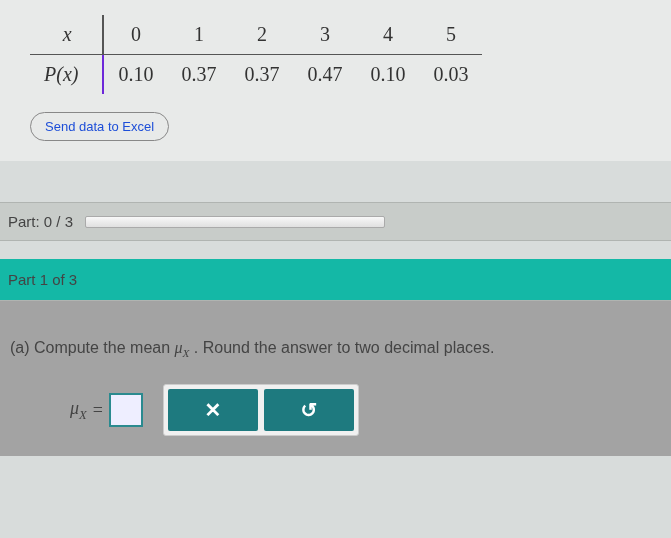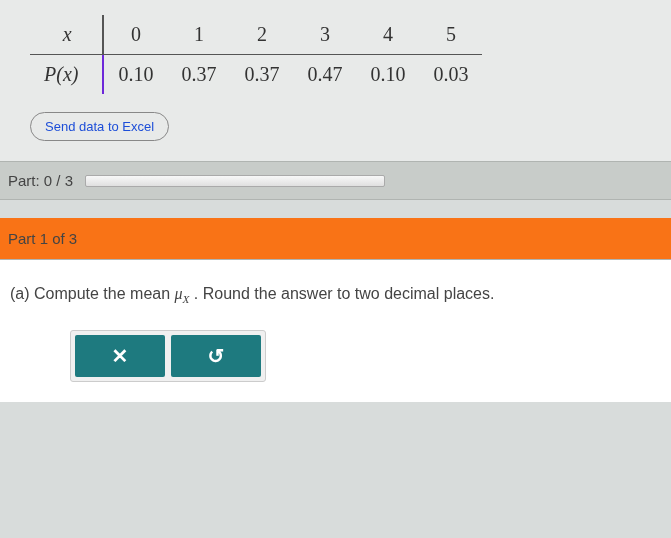--- a/index.html
+++ b/index.html
@@ -55,40 +55,41 @@
       background: #c8ccc9;
       padding: 10px 8px;
       display: flex;
       align-items: center;
       gap: 12px;
       font-family: Arial, sans-serif;
       font-size: 15px;
       color: #444;
       border-top: 1px solid #b0b4b1;
       border-bottom: 1px solid #b0b4b1;
+      margin-top: 41px;
     }
     .progress-bar {
       flex: 0 0 300px;
       height: 12px;
       background: linear-gradient(#f8f8f8, #e0e0e0);
       border: 1px solid #aaa;
       border-radius: 2px;
     }
     .part-header {
-      background: #f97316;
+      background: #14b8a6;
       padding: 12px 8px;
       font-family: Arial, sans-serif;
       font-size: 15px;
       color: #444;
       border-bottom: 1px solid #b0b4b1;
       margin-top: 18px;
     }
     .question-section {
-      background: #ffffff;
-      padding: 25px 15px 20px 10px;
+      background: #a3a3a3;
+      padding: 38px 15px 20px 10px;
       font-family: Arial, sans-serif;
       font-size: 16px;
       color: #444;
     }
     .question-text {
       margin-bottom: 25px;
     }
     .mu-sub {
       font-family: Georgia, serif;
       font-style: italic;
@@ -173,20 +174,25 @@
   <div class="progress-bar"></div>
 </div>
 
 <div class="part-header">Part 1 of 3</div>
 
 <div class="question-section">
   <div class="question-text">
     <span>(a) Compute the mean </span><span class="mu-sub"><span>μ</span><span class="sub">X</span></span><span> . Round the answer to two decimal places.</span>
   </div>
   <div class="answer-row">
+    <div class="mu-equals">
+      <span><span>μ</span><span class="sub">X</span></span>
+      <span style="font-style:normal;">=</span>
+      <input class="answer-input" type="text" value="" style="">
+    </div>
     <div class="action-buttons">
       <button class="action-btn">
         <span>✕</span>
       </button>
       <button class="action-btn">
         <span>↺</span>
       </button>
     </div>
   </div>
 </div>

